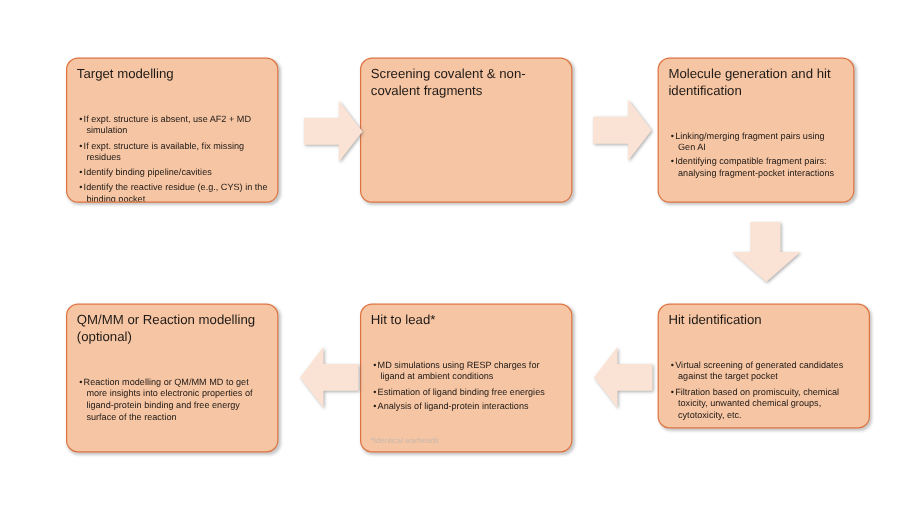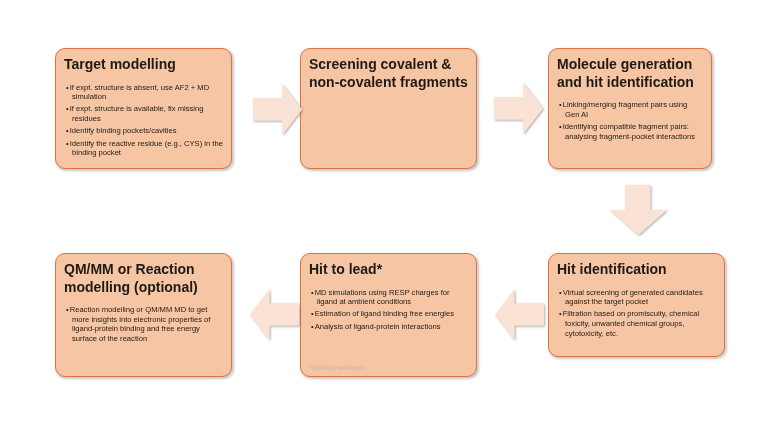--- a/index.html
+++ b/index.html
@@ -20,28 +20,28 @@
     box-sizing: border-box;
     background: var(--box-fill, #f6c5a3);
     border: 1.5px solid var(--box-border, #de7340);
     border-radius: 10px;
     padding: 7px 8px 6px 8px;
     box-shadow: 1.5px 1.5px 2.5px rgba(0,0,0,0.22);
     color: var(--text, #1f1a17);
     overflow: hidden;
   }
   .box-title {
-    font-size: 14px;
-    font-weight: bold;
+    font-size: 11px;
+    font-weight: normal;
     line-height: 1.25;
     color: var(--text, #1f1a17);
   }
   ul.bullets {
     list-style: none;
-    margin: 9px 0 0 0;
+    margin: 25px 0 0 0;
     padding: 0 0 0 2px;
   }
   ul.bullets li {
     font-size: 7.6px;
     line-height: 1.28;
     margin: 0 0 2.5px 0;
     padding-left: 6px;
     text-indent: -6px;
   }
   ul.bullets li::before { content: "\2022"; margin-right: 1px; }
@@ -84,21 +84,21 @@
 </head>
 <body style="--background: #ffffff; --box-fill: #f6c5a3; --box-border: #de7340; --arrow-fill: #fae3d4; --text: #1f1a17; --footnote: #c6b8ae;">
 
 <div class="canvas">
 
   <div class="flow-box" id="box-0">
     <div class="box-title">Target modelling</div>
     <ul class="bullets">
         <li>If expt. structure is absent, use AF2 + MD simulation</li>
         <li>If expt. structure is available, fix missing residues</li>
-        <li>Identify binding pockets/cavities</li>
+        <li>Identify binding pipeline/cavities</li>
         <li>Identify the reactive residue (e.g., CYS) in the binding pocket</li>
       </ul>
   </div>
 
   <div class="flow-box" id="box-1">
     <div class="box-title">Screening covalent &amp; non-covalent fragments</div>
   </div>
 
   <div class="flow-box" id="box-2">
     <div class="box-title">Molecule generation and hit identification</div>

